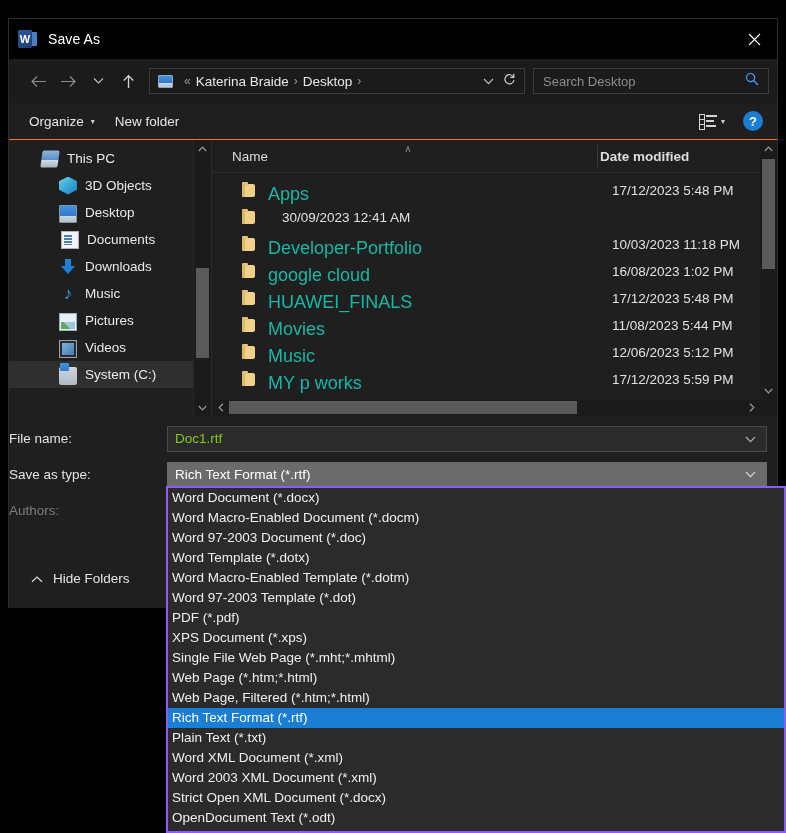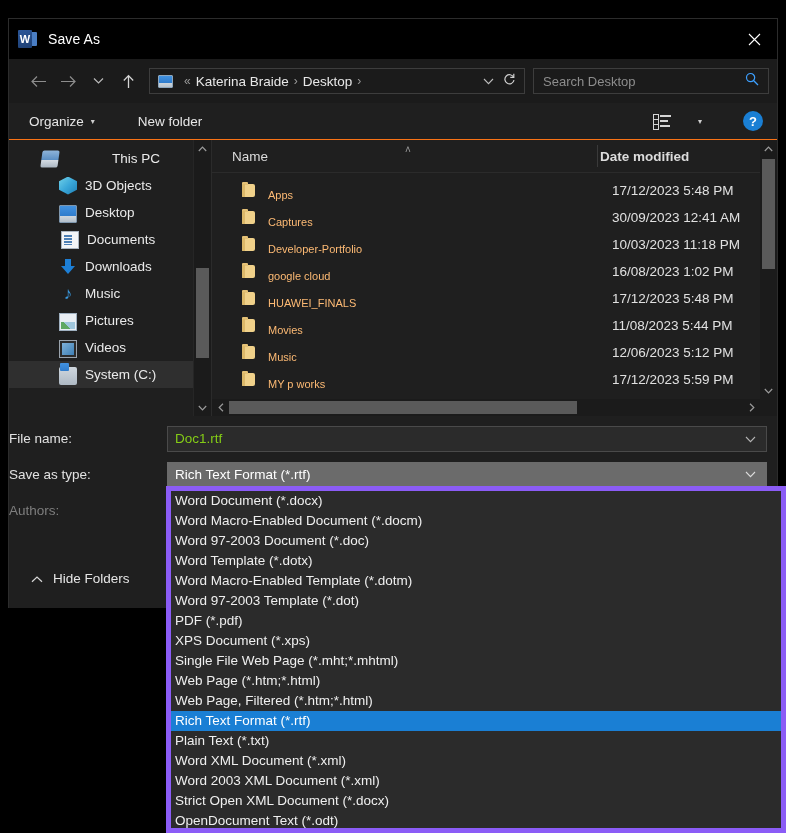--- a/index.html
+++ b/index.html
@@ -83,21 +83,20 @@
     display:flex;align-items:center;box-sizing:border-box;
   }
   .search-ph{color:#8d8d8d;font-size:13px;margin-left:9px;flex:1;}
   .search-ico{color:#3da0ff;margin-right:9px;}
 
   
   .toolbar{
     position:absolute;left:0;top:84px;width:100%;height:36px;
     background:#1f1f1f;display:flex;align-items:center;
     border-bottom:1px solid #f97316;
-    gap:23px;
   }
   .tb-item{font-size:13.5px;color:#e6e6e6;margin-left:20px;display:flex;align-items:center;}
   .tb-caret{font-size:8px;color:#cfcfcf;margin-left:7px;}
   .tb-spacer{flex:1;}
   .view-ico{width:18px;height:14px;margin-right:4px;position:relative;}
   .view-ico i{position:absolute;display:block;background:#d5d5d5;}
   .view-ico .sq{width:4px;height:4px;left:0;border:1px solid #d5d5d5;background:#1f1f1f;}
   .view-ico .ln{height:1.5px;left:7px;}
   .view-caret{font-size:8px;color:#cfcfcf;margin-right:18px;}
   .help-btn{
@@ -111,21 +110,21 @@
   .sidebar{
     width:202px;flex:none;background:#1f1f1f;position:relative;overflow:hidden;
   }
   .tree{padding-top:5px;}
   .tree-row{
     height:27px;display:flex;align-items:center;font-size:13.5px;color:#eaeaea;
     white-space:nowrap;
   }
   .tree-row.sel{background:#2f2f2f;}
   .tree-row .ico{width:18px;height:18px;margin-right:8px;flex:none;position:relative;}
-  .lvl0{padding-left:32px;gap:45px;}
+  .lvl0{padding-left:32px;}
   .lvl1{padding-left:50px;}
 
   
   .ic-pc{background:linear-gradient(180deg,#8fb4d9 0%,#5b8fc4 55%,#d6dde4 55%,#aab6c2 100%);
          border-radius:2px;transform:skewX(-8deg) scale(.95);}
   .ic-3d{background:linear-gradient(135deg,#6fd0e8 0%,#3aa7d9 50%,#1f7fb5 100%);
          clip-path:polygon(50% 0,100% 26%,100% 74%,50% 100%,0 74%,0 26%);}
   .ic-desk{background:linear-gradient(180deg,#4292e0 0%,#2f7ccc 62%,#cfd7de 62%,#b3bfca 100%);
            border:1px solid #7e96ad;border-radius:1px;box-sizing:border-box;height:15px;margin-top:2px;}
   .ic-doc{background:#f2f4f7;border:1px solid #a9b4c0;box-sizing:border-box;width:14px;height:17px;
@@ -161,21 +160,21 @@
   .col-date{font-size:13.5px;color:#dcdcdc;padding-left:14px;font-weight:bold;}
   .sort-caret{position:absolute;left:193px;top:-5px;color:#9f9f9f;font-size:10px;}
   .rows{padding-top:4px;}
   .frow{height:27px;display:flex;align-items:center;}
   .folder{
     width:13px;height:13px;margin-left:30px;margin-right:13px;flex:none;position:relative;
     background:#f0d18a;border-radius:1px 2px 2px 1px;
   }
   .folder:before{content:"";position:absolute;left:0;top:-2px;width:6px;height:3px;background:#e4c176;border-radius:1px 1px 0 0;}
   .folder:after{content:"";position:absolute;left:0;top:0;width:3px;height:13px;background:#dcb869;border-radius:1px 0 0 1px;}
-  .fname{width:330px;font-size:11px;color:#fdba74;white-space:nowrap;overflow:hidden;margin-top:8px;}
+  .fname{width:330px;font-size:18px;color:#14b8a6;white-space:nowrap;overflow:hidden;margin-top:8px;}
   .fdate{font-size:13.5px;color:#e0e0e0;padding-left:14px;}
 
   .rsb{position:absolute;right:0;top:0;width:17px;height:100%;background:#1b1b1b;}
   .hsb{position:absolute;left:0;right:17px;bottom:0;height:17px;background:#1b1b1b;display:flex;align-items:center;}
   .hsb-arrow{width:17px;height:17px;display:flex;align-items:center;justify-content:center;color:#9a9a9a;font-size:9px;flex:none;}
   .hsb-track{flex:1;height:17px;position:relative;}
   .hsb-thumb{position:absolute;left:0;top:2px;height:13px;width:348px;background:#5a5a5a;}
 
   
   .formarea{position:absolute;left:0;top:397px;width:100%;height:192px;background:#1f1f1f;}
@@ -196,21 +195,21 @@
   .hidefolders{
     position:absolute;left:22px;bottom:22px;display:flex;align-items:center;
     font-size:13.5px;color:#e6e6e6;
   }
   .hf-caret{font-size:11px;margin-right:10px;color:#d8d8d8;}
 
   
   .dropdown{
     position:absolute;left:166px;top:486px;width:620px;height:347px;
     background:#2b2b2b;
-    border:5px solid #8b5cf6;
+    border:2px solid #8b5cf6;
     box-sizing:border-box;
     overflow:hidden;
   }
   .dd-item{
     height:20px;line-height:20px;padding-left:4px;
     font-size:13.5px;color:#efefef;white-space:nowrap;
   }
   .dd-item.sel{background:#1a7fd4;color:#ffffff;}
 </style>
 </head>
@@ -381,21 +380,20 @@
       </div>
 
       <div class="rows">
         <div class="frow">
           <span class="folder"></span>
           <span class="fname">Apps</span>
           <span class="fdate">17/12/2023 5:48 PM</span>
         </div>
         <div class="frow">
           <span class="folder"></span>
-          <span class="fname">Captures</span>
           <span class="fdate">30/09/2023 12:41 AM</span>
         </div>
         <div class="frow">
           <span class="folder"></span>
           <span class="fname">Developer-Portfolio</span>
           <span class="fdate">10/03/2023 11:18 PM</span>
         </div>
         <div class="frow">
           <span class="folder"></span>
           <span class="fname">google cloud</span>

